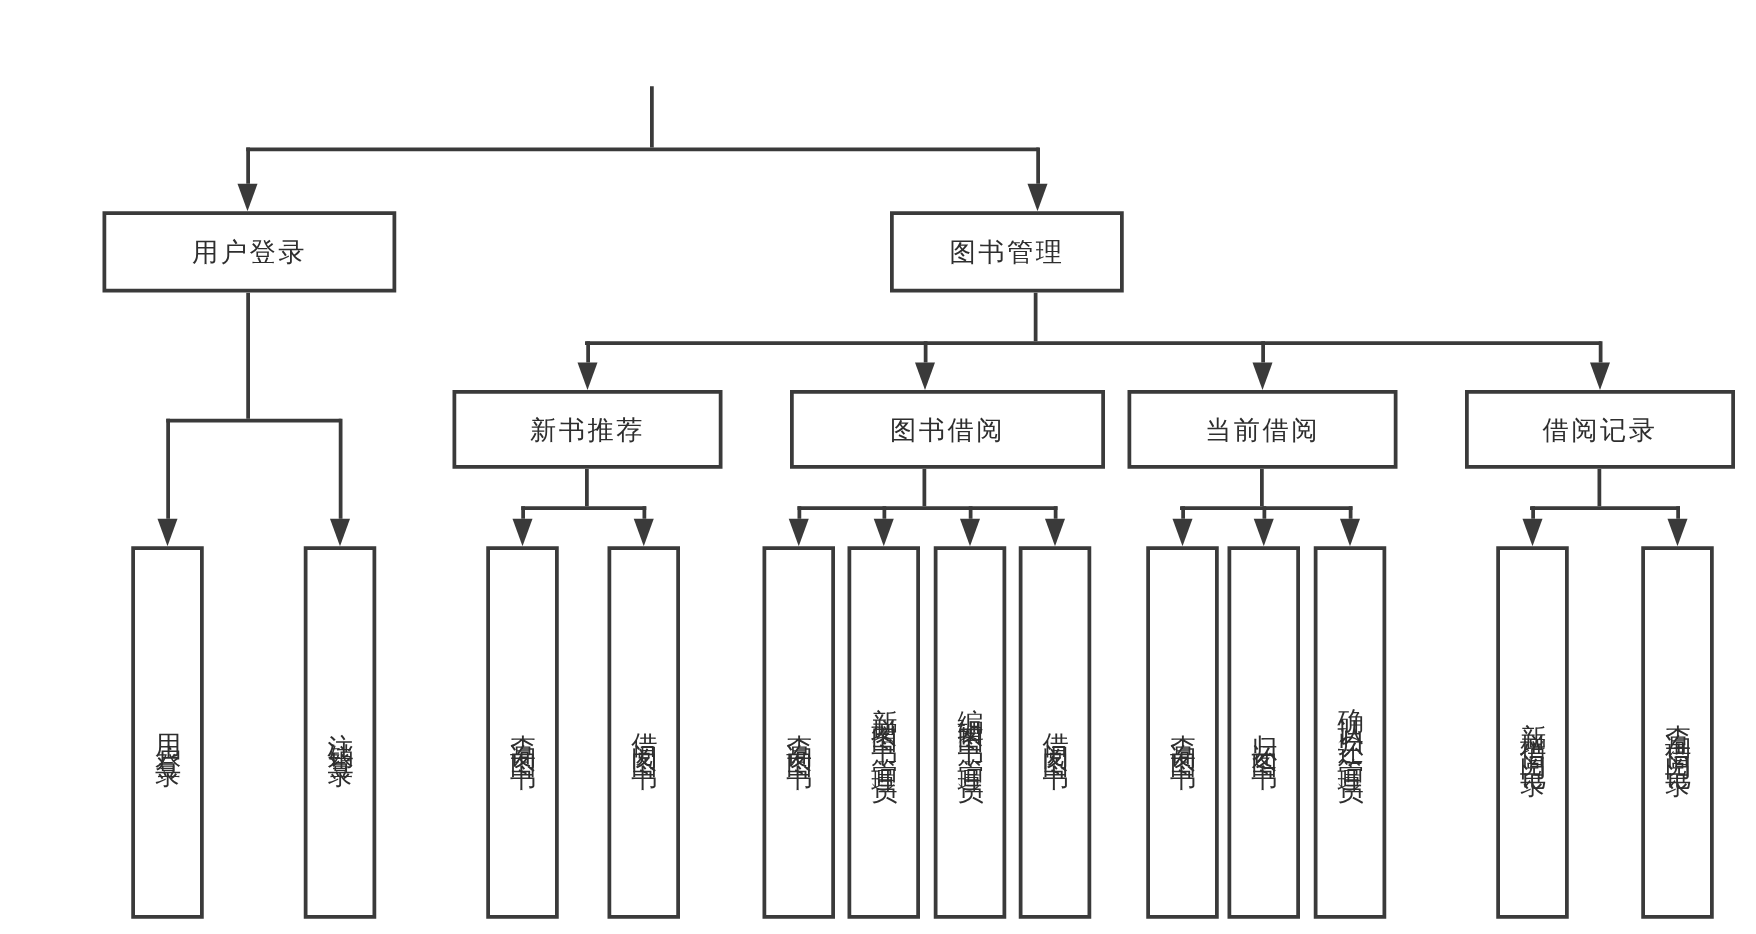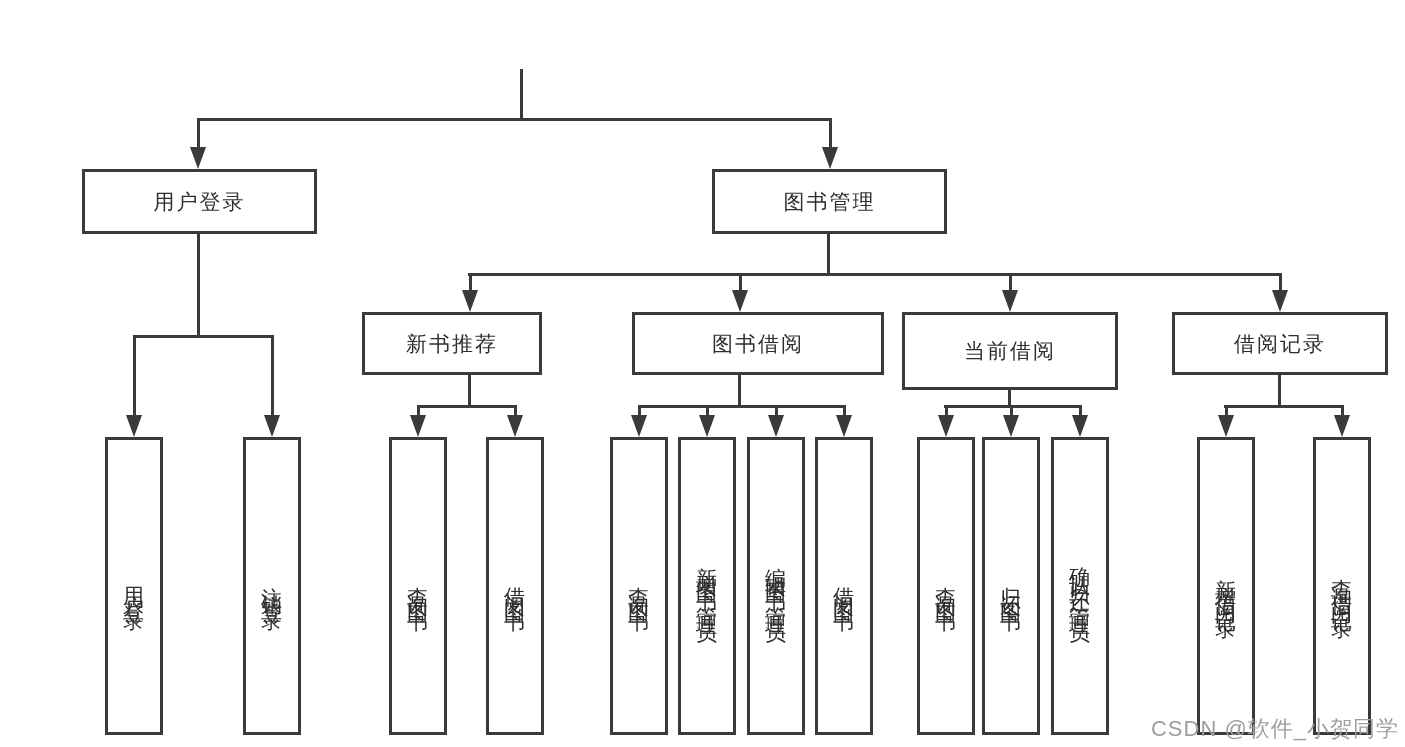--- a/index.html
+++ b/index.html
@@ -80,21 +80,21 @@
       <div class="hd"></div>
     </div>
   <div class="ar" style="left:822px;top:118px;height:51px">
       <div class="sh"></div>
       <div class="hd"></div>
     </div>
 
   <div class="hbox" style="left:82px;top:169px;width:235px;height:65px">
     <span>用户登录</span>
   </div>
-  <div class="hbox" style="left:712px;top:169px;width:235px;height:65px">
+  <div class="hbox" style="left:712px;top:169px;width:187px;height:65px">
     <span>图书管理</span>
   </div>
 
   <div class="ln" style="left:197px;top:234px;width:3px;height:101px"></div>
   <div class="ln" style="left:133px;top:335px;width:140px;height:3px"></div>
   <div class="ar" style="left:126px;top:335px;height:102px">
       <div class="sh"></div>
       <div class="hd"></div>
     </div>
   <div class="ar" style="left:264px;top:335px;height:102px">
@@ -114,27 +114,27 @@
     </div>
   <div class="ar" style="left:1002px;top:273px;height:39px">
       <div class="sh"></div>
       <div class="hd"></div>
     </div>
   <div class="ar" style="left:1272px;top:273px;height:39px">
       <div class="sh"></div>
       <div class="hd"></div>
     </div>
 
-  <div class="hbox" style="left:362px;top:312px;width:180px;height:63px">
+  <div class="hbox" style="left:362px;top:312px;width:216px;height:63px">
     <span>新书推荐</span>
   </div>
   <div class="hbox" style="left:632px;top:312px;width:252px;height:63px">
     <span>图书借阅</span>
   </div>
-  <div class="hbox" style="left:902px;top:312px;width:216px;height:78px">
+  <div class="hbox" style="left:902px;top:312px;width:216px;height:63px">
     <span>当前借阅</span>
   </div>
   <div class="hbox" style="left:1172px;top:312px;width:216px;height:63px">
     <span>借阅记录</span>
   </div>
 
   <div class="ln" style="left:468px;top:375px;width:3px;height:30px"></div>
   <div class="ln" style="left:417px;top:405px;width:100px;height:3px"></div>
   <div class="ar" style="left:410px;top:405px;height:32px">
       <div class="sh"></div>
@@ -227,15 +227,14 @@
     <span>确认归还（管理员）</span>
   </div>
 
   <div class="vbox" style="left:1197px">
     <span>新增借阅记录</span>
   </div>
   <div class="vbox" style="left:1313px">
     <span>查询借阅记录</span>
   </div>
 
-  <div class="watermark">CSDN @软件_小贺同学</div>
 
 </div>
 
 </body></html>

